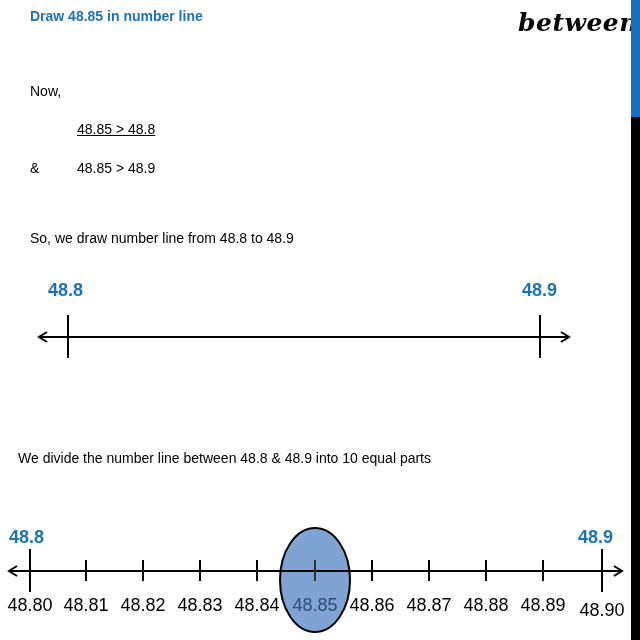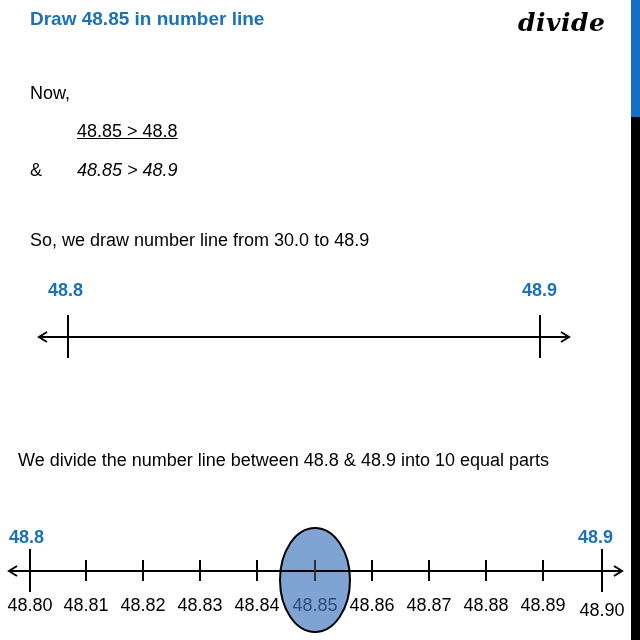--- a/index.html
+++ b/index.html
@@ -4,47 +4,47 @@
 <style>
   html, body { margin: 0; padding: 0; }
   body {
     width: 640px; height: 640px; position: relative; overflow: hidden;
     background: #ffffff;
     font-family: "Liberation Sans", "DejaVu Sans", sans-serif;
     color: #000;
   }
   .abs { position: absolute; }
   .title {
-    left: 30px; top: 8px; font-size: 19px; font-weight: bold; color: #1c72b8;
+    left: 30px; top: 8px; font-size: 14px; font-weight: bold; color: #1c72b8;
     white-space: nowrap;
   }
   .logo {
     left: 518px; top: 8px; font-family: "DejaVu Serif", serif; font-style: italic;
     font-weight: bold; font-size: 25px; color: #000; letter-spacing: 0.5px;
   }
   .sidebar-blue { left: 631px; top: 0; width: 9px; height: 117px; background: #1470c3; }
   .sidebar-black { left: 631px; top: 117px; width: 9px; height: 523px; background: #000; }
-  .body-text { font-size: 18px; white-space: nowrap; }
+  .body-text { font-size: 14px; white-space: nowrap; }
   svg { position: absolute; left: 0; top: 0; }
   .blue-label { font-weight: bold; fill: #1c72b8; font-size: 18px; }
   .tick-label { font-size: 18px; fill: #000; }
 </style>
 </head>
 <body>
 
 <div class="abs title">Draw 48.85 in number line</div>
-<div class="abs logo">divide</div>
+<div class="abs logo">between</div>
 <div class="abs sidebar-blue"></div>
 <div class="abs sidebar-black"></div>
 
 <div class="abs body-text" style="left:30px; top:83px;">Now,</div>
 <div class="abs body-text" style="left:77px; top:121px;text-decoration:underline;">48.85 &gt; 48.8</div>
 <div class="abs body-text" style="left:30px; top:160px;">&amp;</div>
-<div class="abs body-text" style="left:77px; top:160px;font-style:italic;">48.85 &gt; 48.9</div>
-<div class="abs body-text" style="left:30px; top:230px;">So, we draw number line from 30.0 to 48.9</div>
+<div class="abs body-text" style="left:77px; top:160px;">48.85 &gt; 48.9</div>
+<div class="abs body-text" style="left:30px; top:230px;">So, we draw number line from 48.8 to 48.9</div>
 <div class="abs body-text" style="left:18px; top:450px;">We divide the number line between 48.8 &amp; 48.9 into 10 equal parts</div>
 
 <svg width="640" height="640">
 
   <g>
     <line x1="40" y1="337" x2="568" y2="337" stroke="#000" stroke-width="2"></line>
     <polyline points="47,332 39,337 47,342" fill="none" stroke="#000" stroke-width="2"></polyline>
     <polyline points="561,332 569,337 561,342" fill="none" stroke="#000" stroke-width="2"></polyline>
     <line x1="68" y1="315" x2="68" y2="358" stroke="#000" stroke-width="2"></line>
     <line x1="540" y1="315" x2="540" y2="358" stroke="#000" stroke-width="2"></line>

